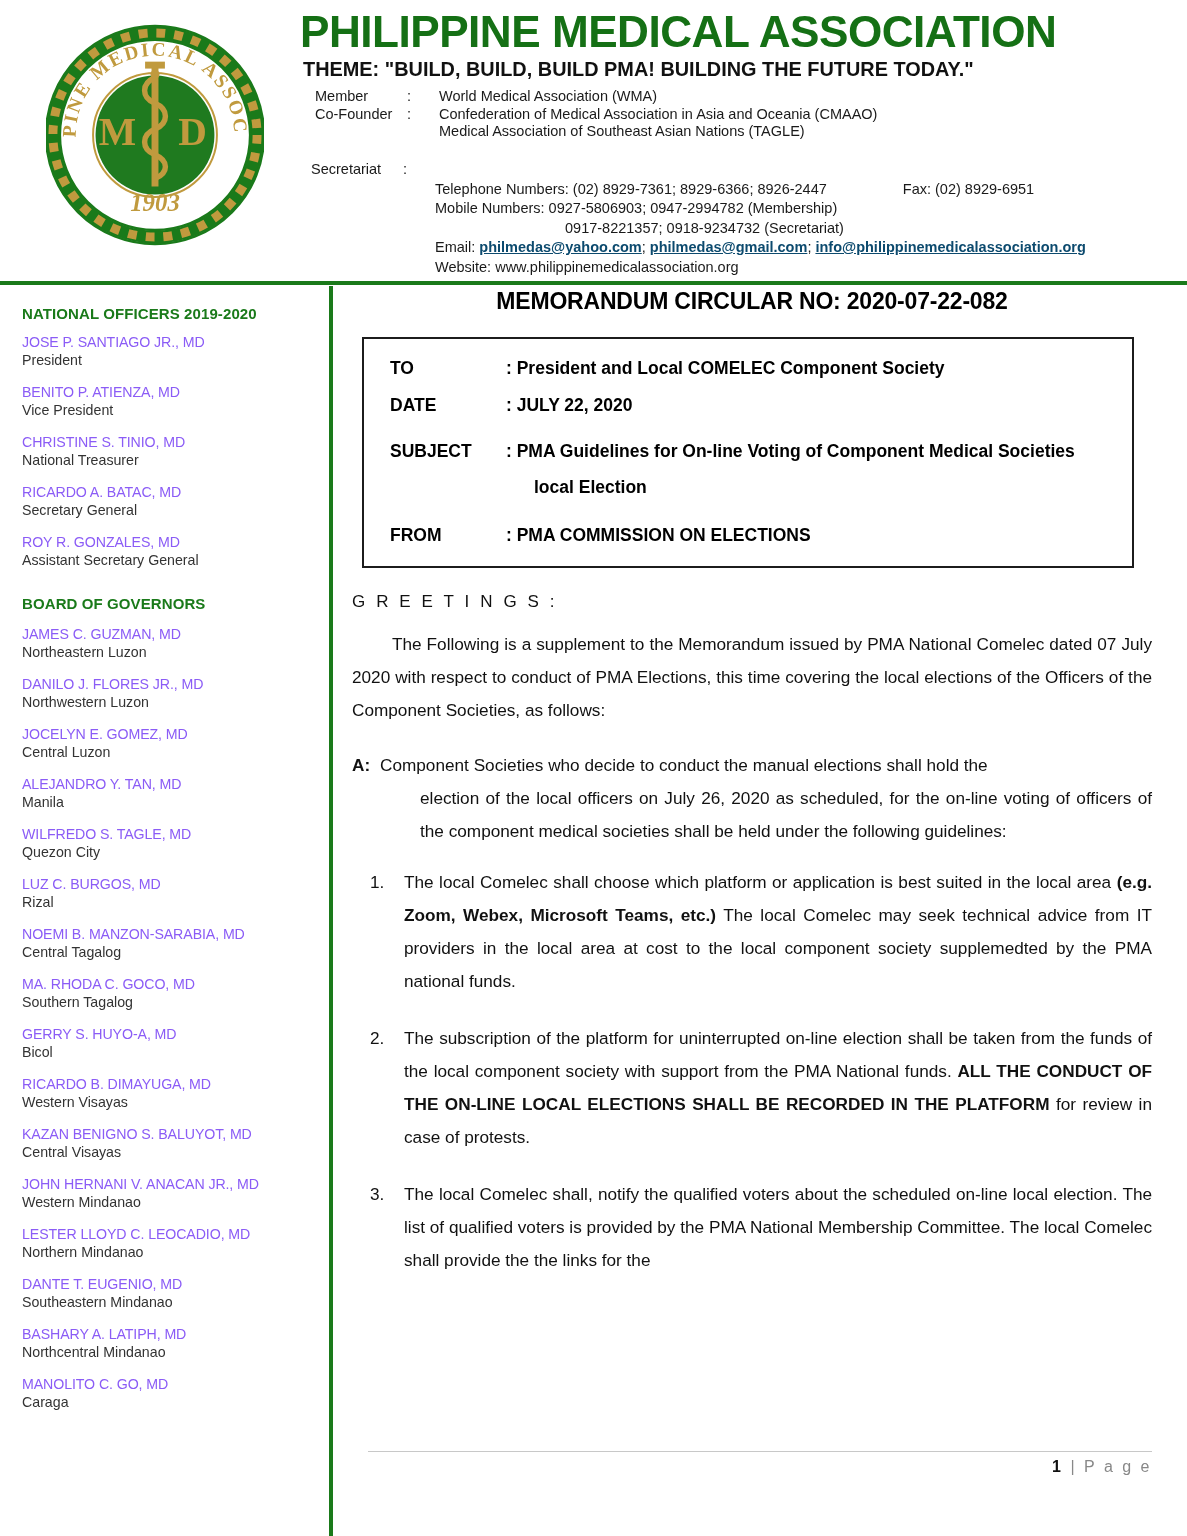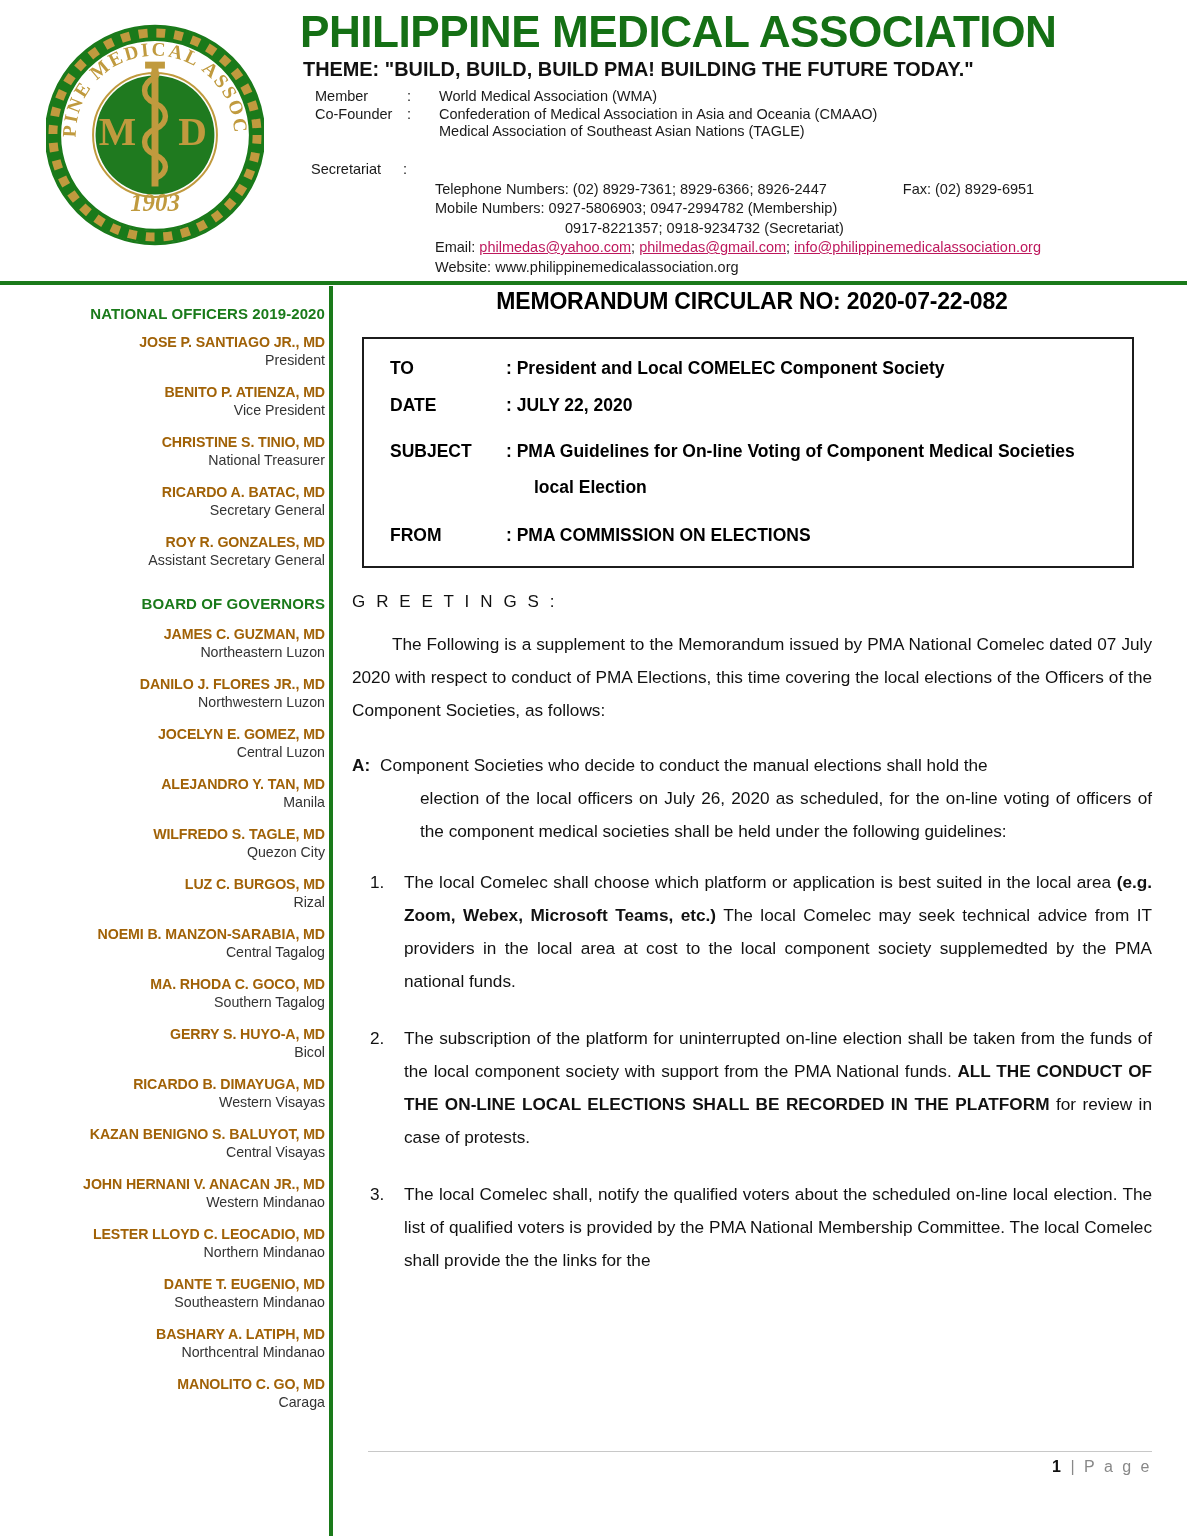--- a/index.html
+++ b/index.html
@@ -75,22 +75,23 @@
     top: 160px;
     font-size: 14.5px;
     line-height: 19.5px;
     color: #1a1a1a;
   }
   .sec-val-indent { padding-left: 124px; }
   .fax-sp { display: inline-block; width: 76px; }
   .mob2 { display: inline-block; width: 130px; }
   .contact-line { padding-left: 124px; }
   .mail-link {
-    color: #be185d;
+    color: #0c4a6e;
     text-decoration: underline;
+    font-weight: bold;
   }
 
   .hr-green-top {
     position: absolute;
     left: 0;
     top: 281px;
     width: 1187px;
     height: 4px;
     background: #1a7a1a;
   }
@@ -104,36 +105,35 @@
     height: 1250px;
     background: #1a7a1a;
   }
   .sidebar {
     position: absolute;
     left: 0;
     top: 288px;
     width: 325px;
     padding-left: 22px;
     box-sizing: border-box;
-    text-align: right;
   }
   .side-head {
     color: #1a7a1a;
     font-size: 15px;
     font-weight: bold;
     letter-spacing: 0.1px;
     margin-top: 17px;
     margin-bottom: 12px;
   }
   .side-head.bog { margin-top: 26px; margin-bottom: 14px; }
   .officer { margin-bottom: 15px; }
   .officer-name {
     font-size: 14.2px;
-    font-weight: bold;
-    color: #a16207;
+    font-weight: normal;
+    color: #8b5cf6;
     line-height: 17px;
     letter-spacing: -0.1px;
   }
   .officer-role {
     font-size: 14.2px;
     color: #333;
     line-height: 18px;
   }
 
   

